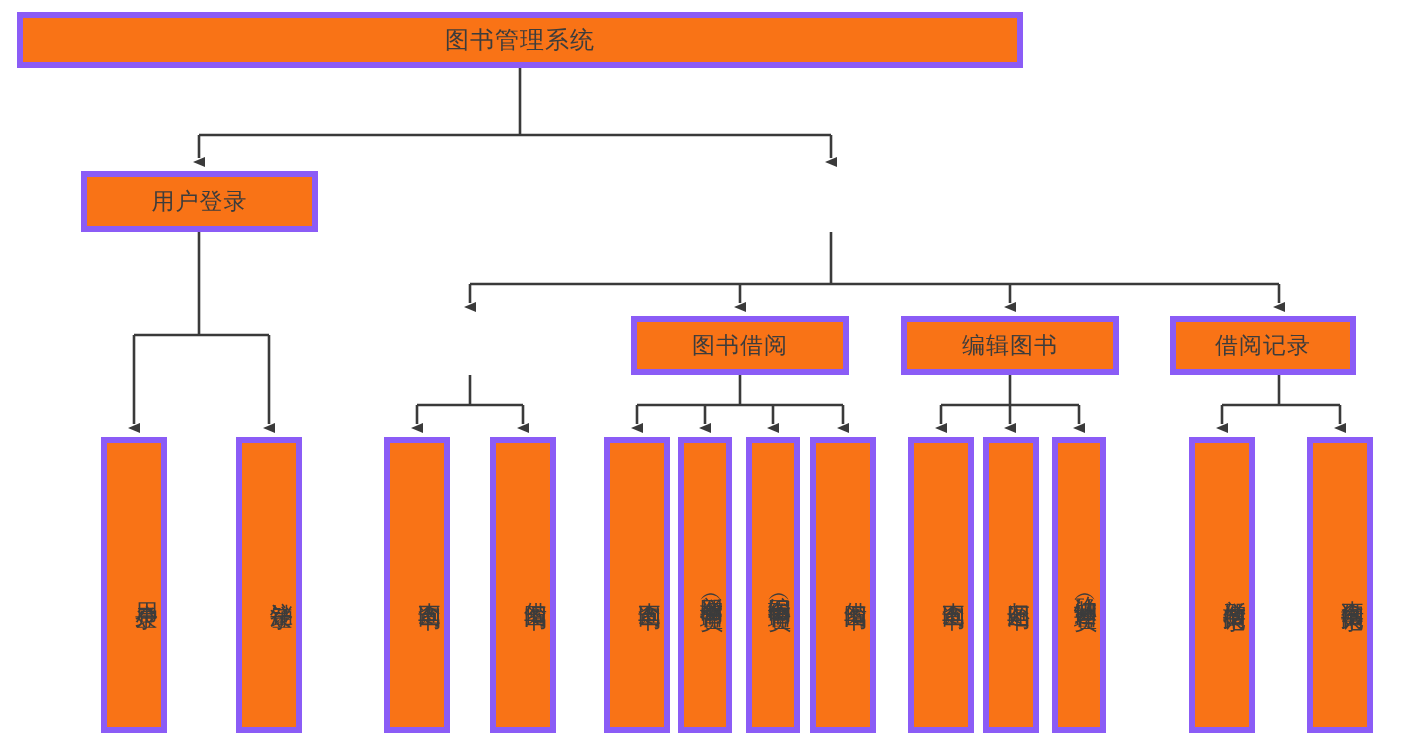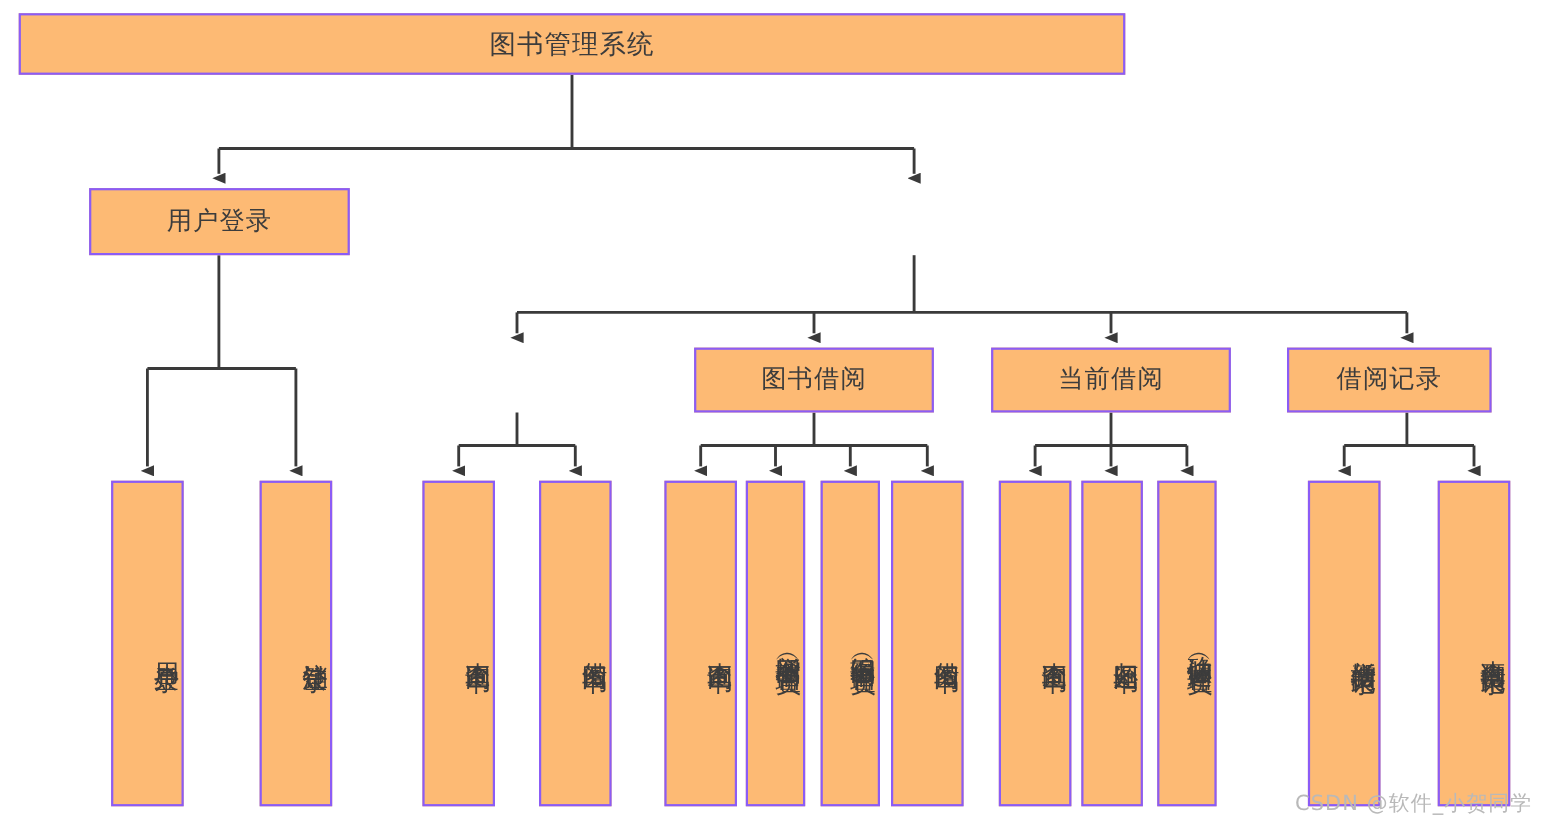--- a/index.html
+++ b/index.html
@@ -21,22 +21,22 @@
   #edges {
     position: absolute;
     left: 0;
     top: 0;
     width: 1405px;
     height: 747px;
   }
   .node {
     position: absolute;
     box-sizing: border-box;
-    border: 2px solid #8b5cf6;
-    background: #fdba74;
+    border: 6px solid #8b5cf6;
+    background: #f97316;
     display: flex;
     align-items: center;
     justify-content: center;
     color: #3c3c3c;
   }
   .node.h {
     font-size: 23px;
     line-height: 1.2;
     letter-spacing: 1px;
   }
@@ -127,21 +127,21 @@
   </div>
 
   <div class="node h" style="left:81px; top:171px; width:237px; height:61px;">
     <span>用户登录</span>
   </div>
 
   <div class="node h" style="left:631px; top:316px; width:218px; height:59px;">
     <span>图书借阅</span>
   </div>
   <div class="node h" style="left:901px; top:316px; width:218px; height:59px;">
-    <span>当前借阅</span>
+    <span>编辑图书</span>
   </div>
   <div class="node h" style="left:1170px; top:316px; width:186px; height:59px;">
     <span>借阅记录</span>
   </div>
 
   <div class="node v" style="left:101px; top:437px; width:66px; height:296px;">
     <span>用户登录</span>
   </div>
   <div class="node v" style="left:236px; top:437px; width:66px; height:296px;">
     <span>注销登录</span>
@@ -177,15 +177,14 @@
     <span>确认归还（管理员）</span>
   </div>
 
   <div class="node v" style="left:1189px; top:437px; width:66px; height:296px;">
     <span>新增借阅记录</span>
   </div>
   <div class="node v" style="left:1307px; top:437px; width:66px; height:296px;">
     <span>查询借阅记录</span>
   </div>
 
-  <div class="watermark">CSDN @软件_小贺同学</div>
 
 </div>
 
 </body></html>

